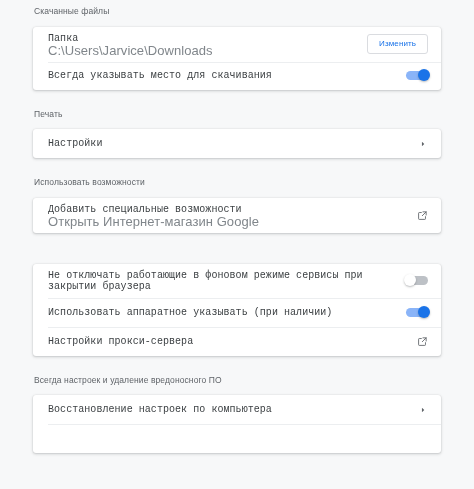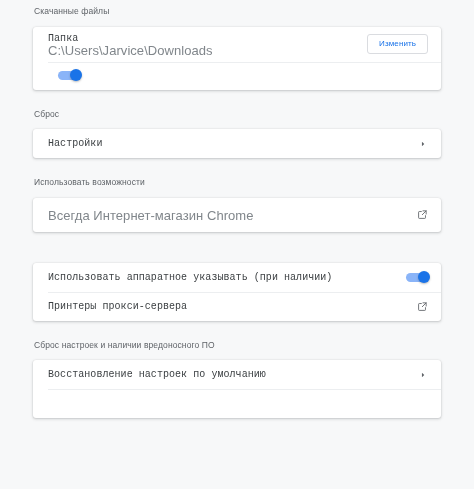--- a/index.html
+++ b/index.html
@@ -176,33 +176,36 @@
         <div class="row-text">
           <div class="row-label">Папка</div>
           <div class="row-sub">C:\Users\Jarvice\Downloads</div>
         </div>
         <div class="row-action">
           <button class="btn-secondary">Изменить</button>
         </div>
       </div>
 
       <div class="row" style="min-height:28px">
+        <div class="row-text">
+          <div class="row-label">Всегда указывать место для скачивания</div>
+        </div>
         <div class="row-action">
           <div class="toggle on">
             <span class="knob"></span>
           </div>
         </div>
       </div>
 
     </div>
   </div>
 
   <div class="sec">
     <div class="gap-block"></div>
-    <div class="section-title">Сброс</div>
+    <div class="section-title">Печать</div>
     <div class="gap-title"></div>
     <div class="card">
 
       <div class="row" style="min-height:29px">
         <div class="row-text">
           <div class="row-label">Настройки</div>
         </div>
         <div class="row-action">
           <span class="chevron">
             <svg viewBox="0 0 24 24" width="10" height="10" fill="currentColor" aria-hidden="true">
@@ -217,80 +220,91 @@
   </div>
 
   <div class="sec">
     <div class="gap-block"></div>
     <div class="section-title">Использовать возможности</div>
     <div class="gap-title"></div>
     <div class="card">
 
       <div class="row" style="min-height:34px">
         <div class="row-text">
-          <div class="row-sub">Всегда Интернет-магазин Chrome</div>
+          <div class="row-label">Добавить специальные возможности</div>
+          <div class="row-sub">Открыть Интернет-магазин Google</div>
         </div>
         <div class="row-action">
           <span class="ext-icon">
             <svg viewBox="0 0 24 24" width="11" height="11" fill="none" stroke="currentColor" stroke-width="1.9" aria-hidden="true">
               <path d="M13 4h7v7" stroke-linecap="round" stroke-linejoin="round"></path>
               <path d="M20 4 11.5 12.5" stroke-linecap="round"></path>
               <path d="M18.5 14.5V19a1.5 1.5 0 0 1-1.5 1.5H5A1.5 1.5 0 0 1 3.5 19V7A1.5 1.5 0 0 1 5 5.5h4.5" stroke-linecap="round" stroke-linejoin="round"></path>
             </svg>
           </span>
         </div>
       </div>
 
     </div>
   </div>
 
   <div class="sec">
     <div class="gap-block"></div>
     <div class="gap-title"></div>
     <div class="card">
 
+      <div class="row" style="min-height:29px">
+        <div class="row-text">
+          <div class="row-label">Не отключать работающие в фоновом режиме сервисы при закрытии браузера</div>
+        </div>
+        <div class="row-action">
+          <div class="toggle off">
+            <span class="knob"></span>
+          </div>
+        </div>
+      </div>
 
       <div class="row" style="min-height:29px">
         <div class="row-text">
           <div class="row-label">Использовать аппаратное указывать (при наличии)</div>
         </div>
         <div class="row-action">
           <div class="toggle on">
             <span class="knob"></span>
           </div>
         </div>
       </div>
 
       <div class="row" style="min-height:29px">
         <div class="row-text">
-          <div class="row-label">Принтеры прокси-сервера</div>
+          <div class="row-label">Настройки прокси-сервера</div>
         </div>
         <div class="row-action">
           <span class="ext-icon">
             <svg viewBox="0 0 24 24" width="11" height="11" fill="none" stroke="currentColor" stroke-width="1.9" aria-hidden="true">
               <path d="M13 4h7v7" stroke-linecap="round" stroke-linejoin="round"></path>
               <path d="M20 4 11.5 12.5" stroke-linecap="round"></path>
               <path d="M18.5 14.5V19a1.5 1.5 0 0 1-1.5 1.5H5A1.5 1.5 0 0 1 3.5 19V7A1.5 1.5 0 0 1 5 5.5h4.5" stroke-linecap="round" stroke-linejoin="round"></path>
             </svg>
           </span>
         </div>
       </div>
 
     </div>
   </div>
 
   <div class="sec">
     <div class="gap-block"></div>
-    <div class="section-title">Сброс настроек и наличии вредоносного ПО</div>
-    <div class="gap-title"></div>
-    <div class="card">
-
-      <div class="row" style="min-height:29px">
-        <div class="row-text">
-          <div class="row-label">Восстановление настроек по умолчанию</div>
+    <div class="section-title">Всегда настроек и удаление вредоносного ПО</div>
+    <div class="gap-title"></div>
+    <div class="card">
+
+      <div class="row" style="min-height:29px">
+        <div class="row-text">
+          <div class="row-label">Восстановление настроек по компьютера</div>
         </div>
         <div class="row-action">
           <span class="chevron">
             <svg viewBox="0 0 24 24" width="10" height="10" fill="currentColor" aria-hidden="true">
               <path d="M9.5 6.5 15 12l-5.5 5.5V6.5z"></path>
             </svg>
           </span>
         </div>
       </div>
 

